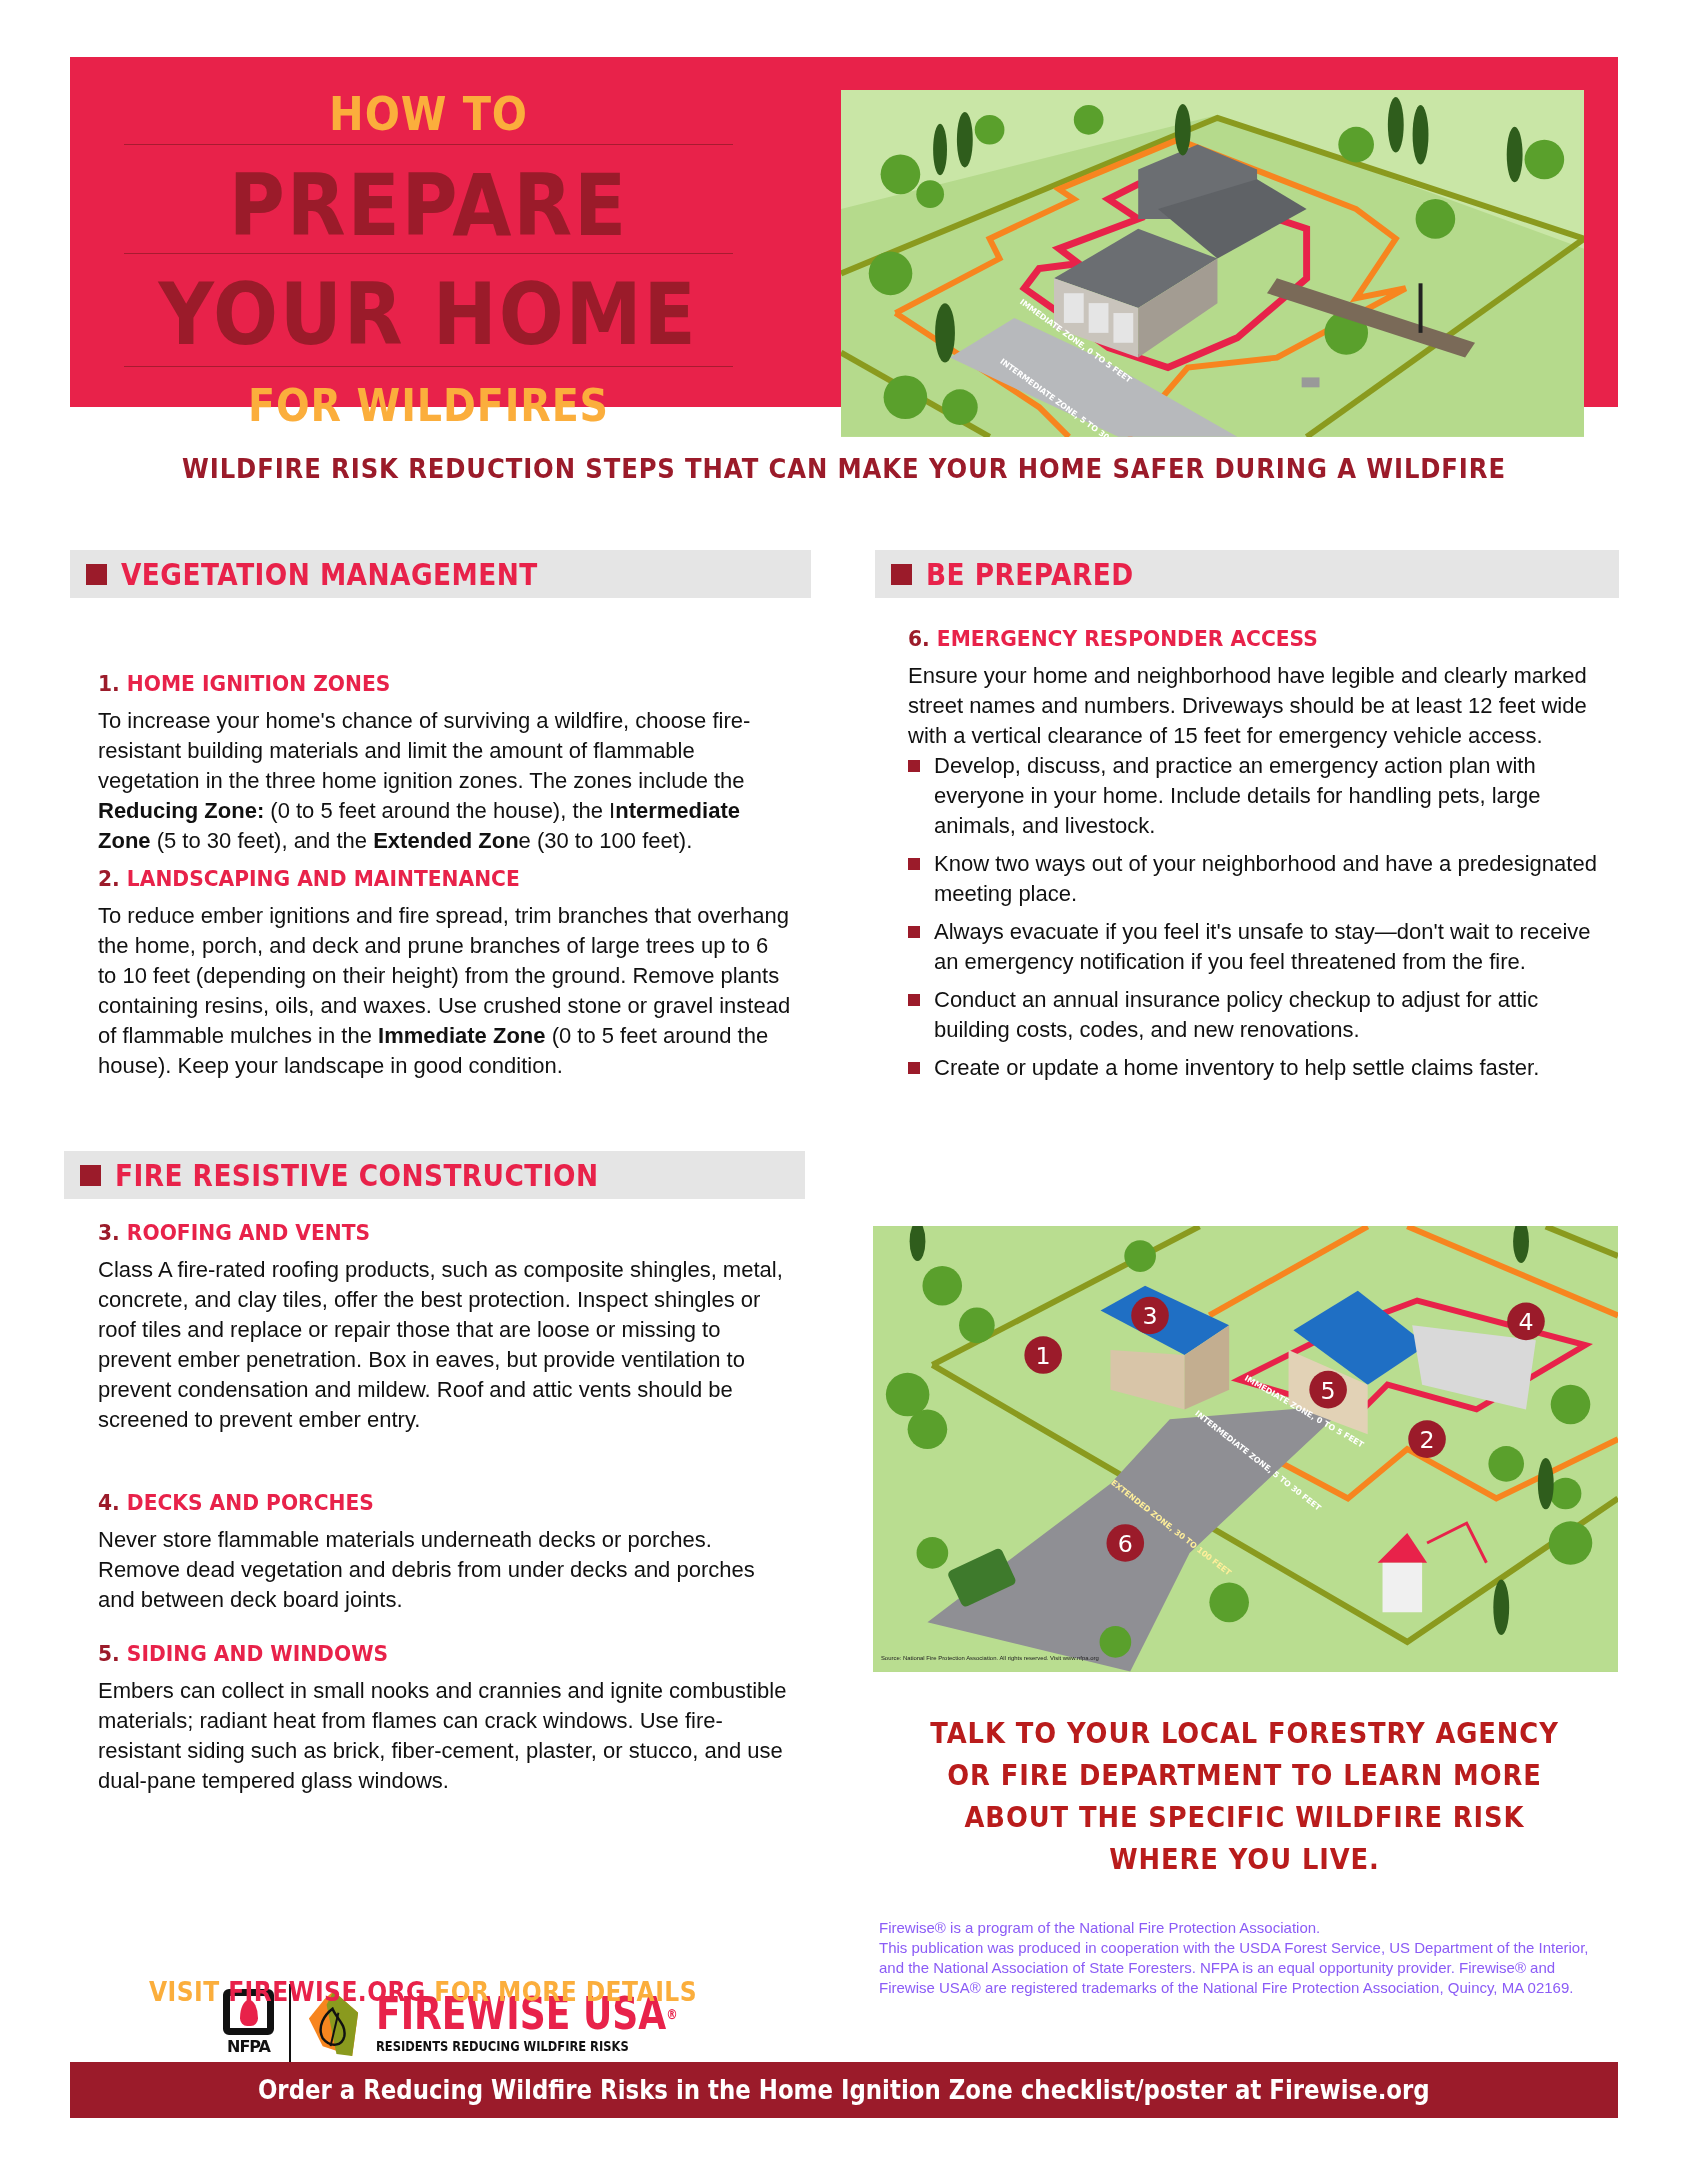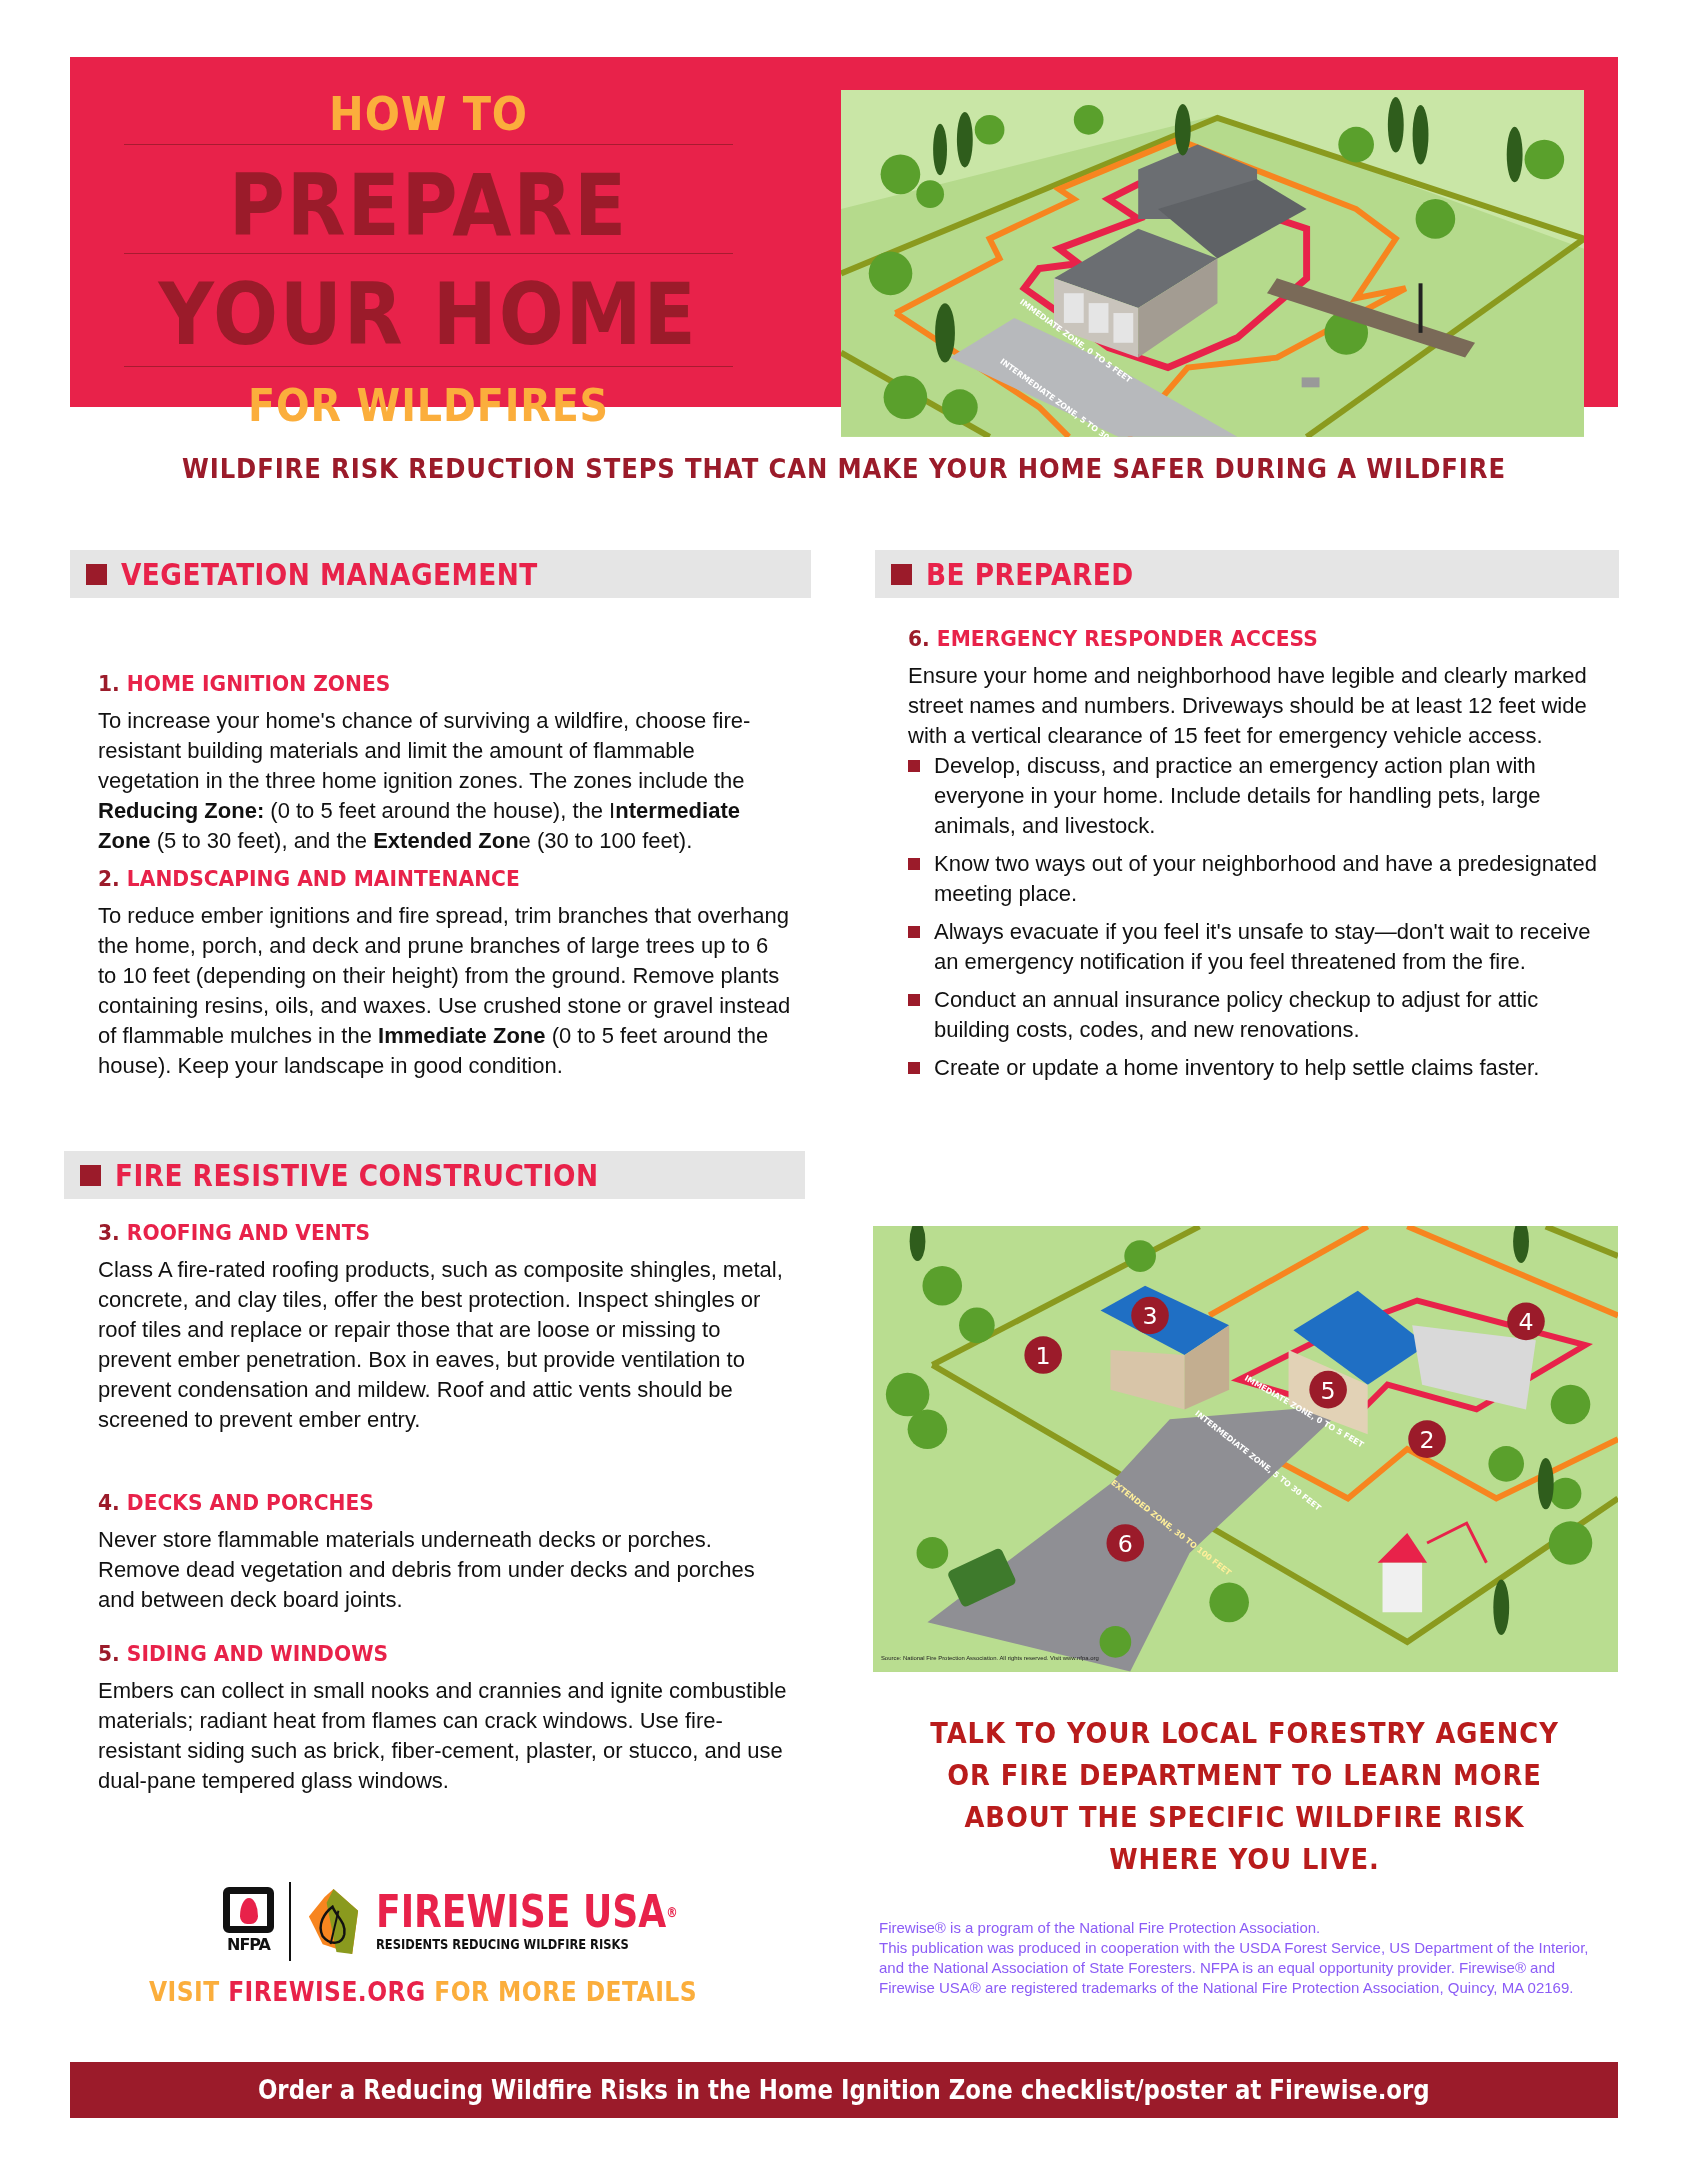--- a/index.html
+++ b/index.html
@@ -35,21 +35,21 @@
   ul.bullets li .bsq { position: absolute; left: 0; top: 9px; width: 12px; height: 12px; background: #9b1b2a; }
 
   #map-illustration { position: absolute; left: 873px; top: 1226px; width: 745px; height: 446px; background: #b8dc8e; overflow: hidden; }
 
   .cta { position: absolute; left: 871px; top: 1713px; width: 747px; text-align: center; font: bold 28px "DejaVu Sans", sans-serif; color: #b91c1c; line-height: 42px; letter-spacing: 1px; }
   .cta span { display: block; transform: scaleX(0.92); }
 
   .legal { position: absolute; left: 879px; top: 1918px; width: 733px; font: 15px "Liberation Sans", sans-serif; color: #8b5cf6; line-height: 20px; }
 
   
-  .logo-row { position: absolute; left: 220px; top: 1879px; height: 84px; display: flex; align-items: center; }
+  .logo-row { position: absolute; left: 220px; top: 1981px; height: 84px; display: flex; align-items: center; }
   .nfpa { width: 57px; height: 69px; display: flex; flex-direction: column; align-items: center; }
   .nfpa .box { width: 51px; height: 46px; border: 7px solid #111; border-radius: 6px; position: relative; }
   .nfpa .flame { position: absolute; left: 10px; top: 4px; width: 18px; height: 26px; background: #e8224a; border-radius: 50% 50% 40% 40% / 70% 70% 30% 30%; }
   .nfpa .txt { font: bold 16px "DejaVu Sans", sans-serif; letter-spacing: -1px; margin-top: 2px; }
   .vdiv { width: 2px; height: 79px; background: #111; margin: 0 12px; }
   .fw-mark { width: 61px; height: 69px; position: relative; }
   .fw-text { margin-left: 12px; }
   .fw-text .big { font: bold 44px "DejaVu Sans", sans-serif; color: #e8224a; line-height: 44px; transform: scaleX(0.82); transform-origin: left center; white-space: nowrap; }
   .fw-text .big sup { font-size: 14px; vertical-align: top; }
   .fw-text .small { font: bold 14px "DejaVu Sans", sans-serif; color: #111; transform: scaleX(0.82); transform-origin: left center; white-space: nowrap; margin-top: 2px; }

